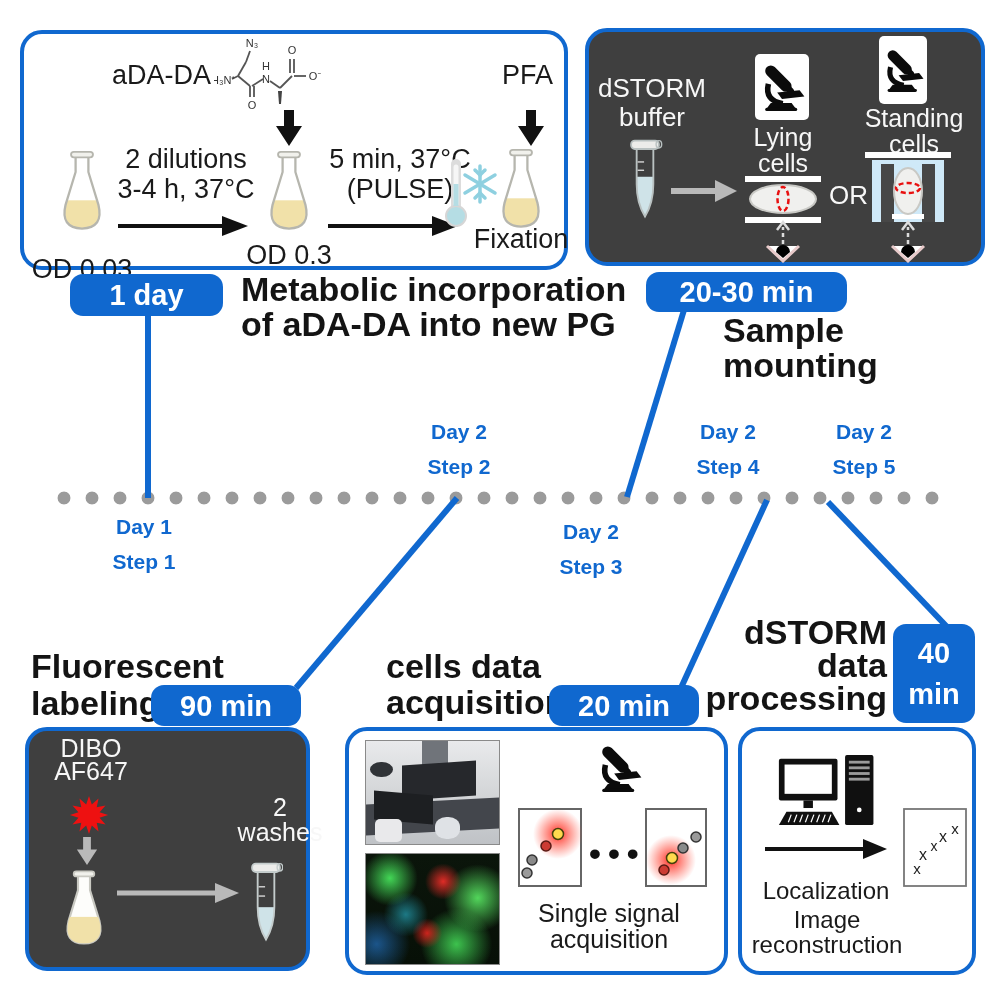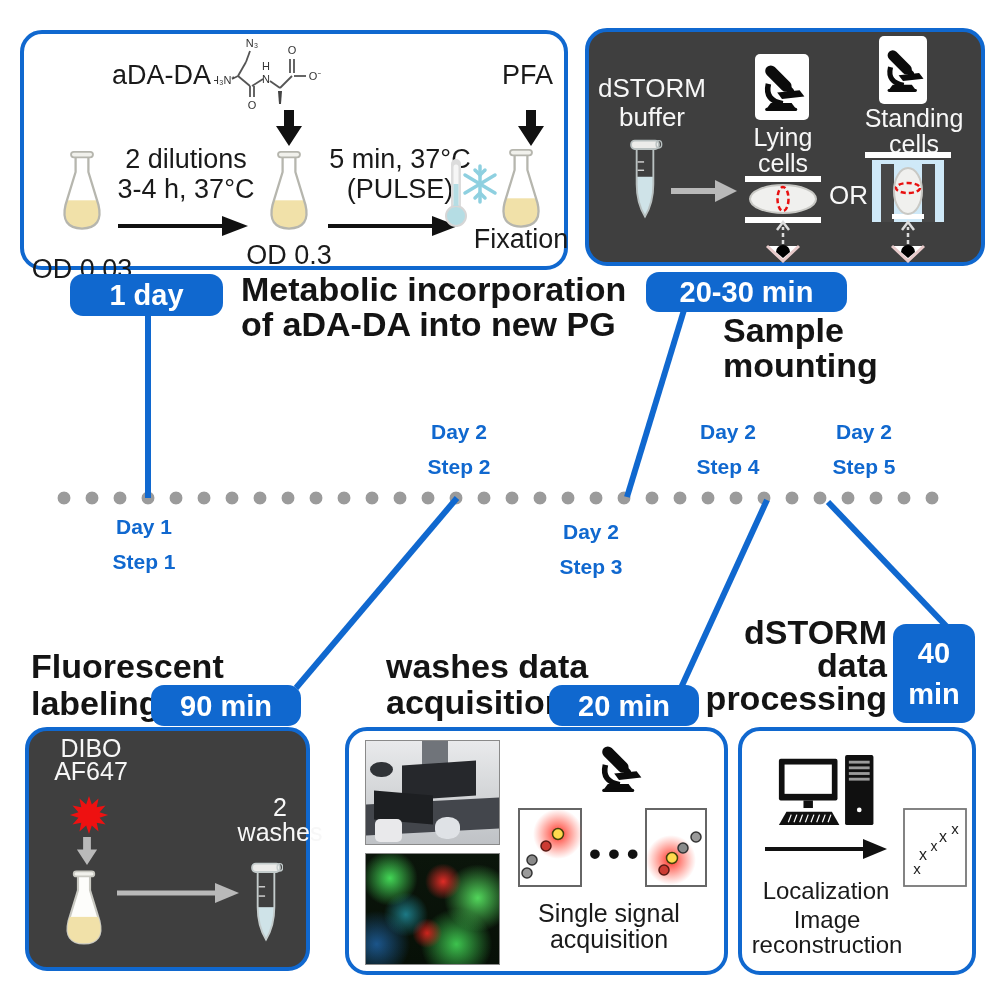--- a/index.html
+++ b/index.html
@@ -366,21 +366,21 @@
       <rect x="6" y="52" width="24" height="38" fill="#cfe3e8" clip-path="url(#tb1)"></rect>
       <path d="M9 14 L9 52 Q9 72 18 87 Q27 72 27 52 L27 14 Z" fill="none" stroke="#c4cccc" stroke-width="2"></path>
       <line x1="10" y1="30" x2="17" y2="30" stroke="#d8d8d8" stroke-width="1.5"></line>
       <line x1="10" y1="40" x2="17" y2="40" stroke="#d8d8d8" stroke-width="1.5"></line>
       <rect x="3" y="5" width="30" height="9" rx="4" fill="#ececea" stroke="#c4cccc" stroke-width="2"></rect>
       <ellipse cx="33" cy="9" rx="3" ry="4" fill="none" stroke="#c4cccc" stroke-width="1.5"></ellipse>
     </svg>
   </div>
 
   <div class="title" style="left:386px;top:648px;line-height:36px;">
-    <div>washes data</div>
+    <div>cells data</div>
     <div>acquisition</div>
   </div>
   <div class="badge" style="left:549px;top:685px;width:150px;height:41px;">20 min</div>
 
   <div class="panel light" style="left:345px;top:727px;width:383px;height:248px;z-index:3;">
 
     <div class="photo photo1" style="left:16px;top:9px;width:133px;height:103px;">
       <div class="p1-door"></div>
       <div class="p1-chair"></div>
       <div class="p1-box"></div>

